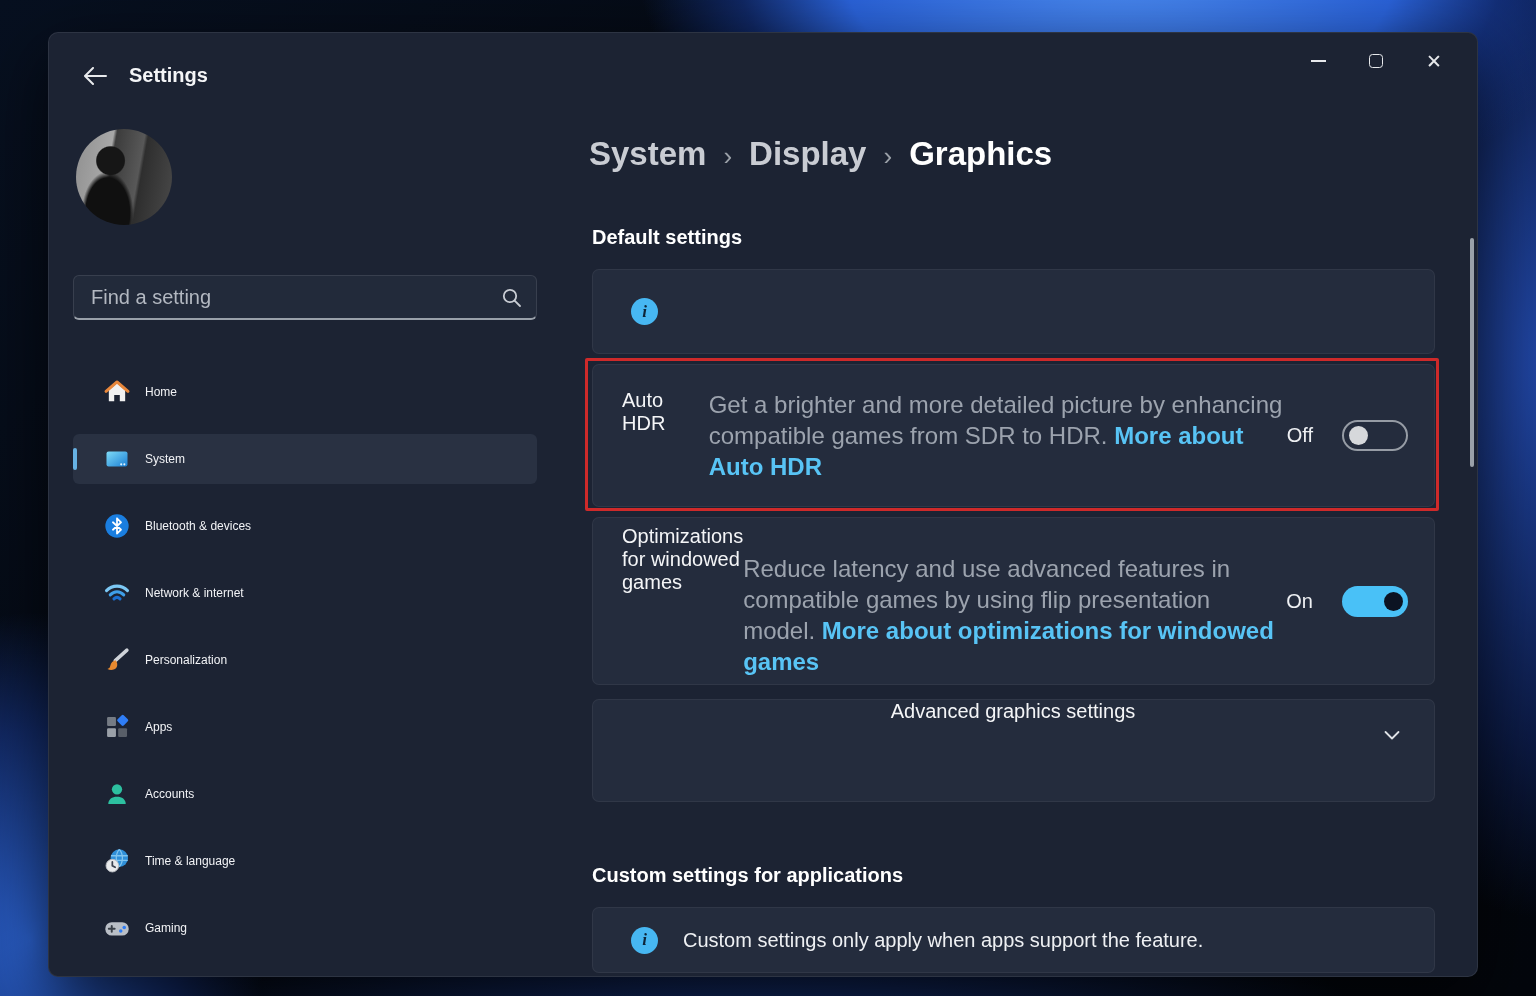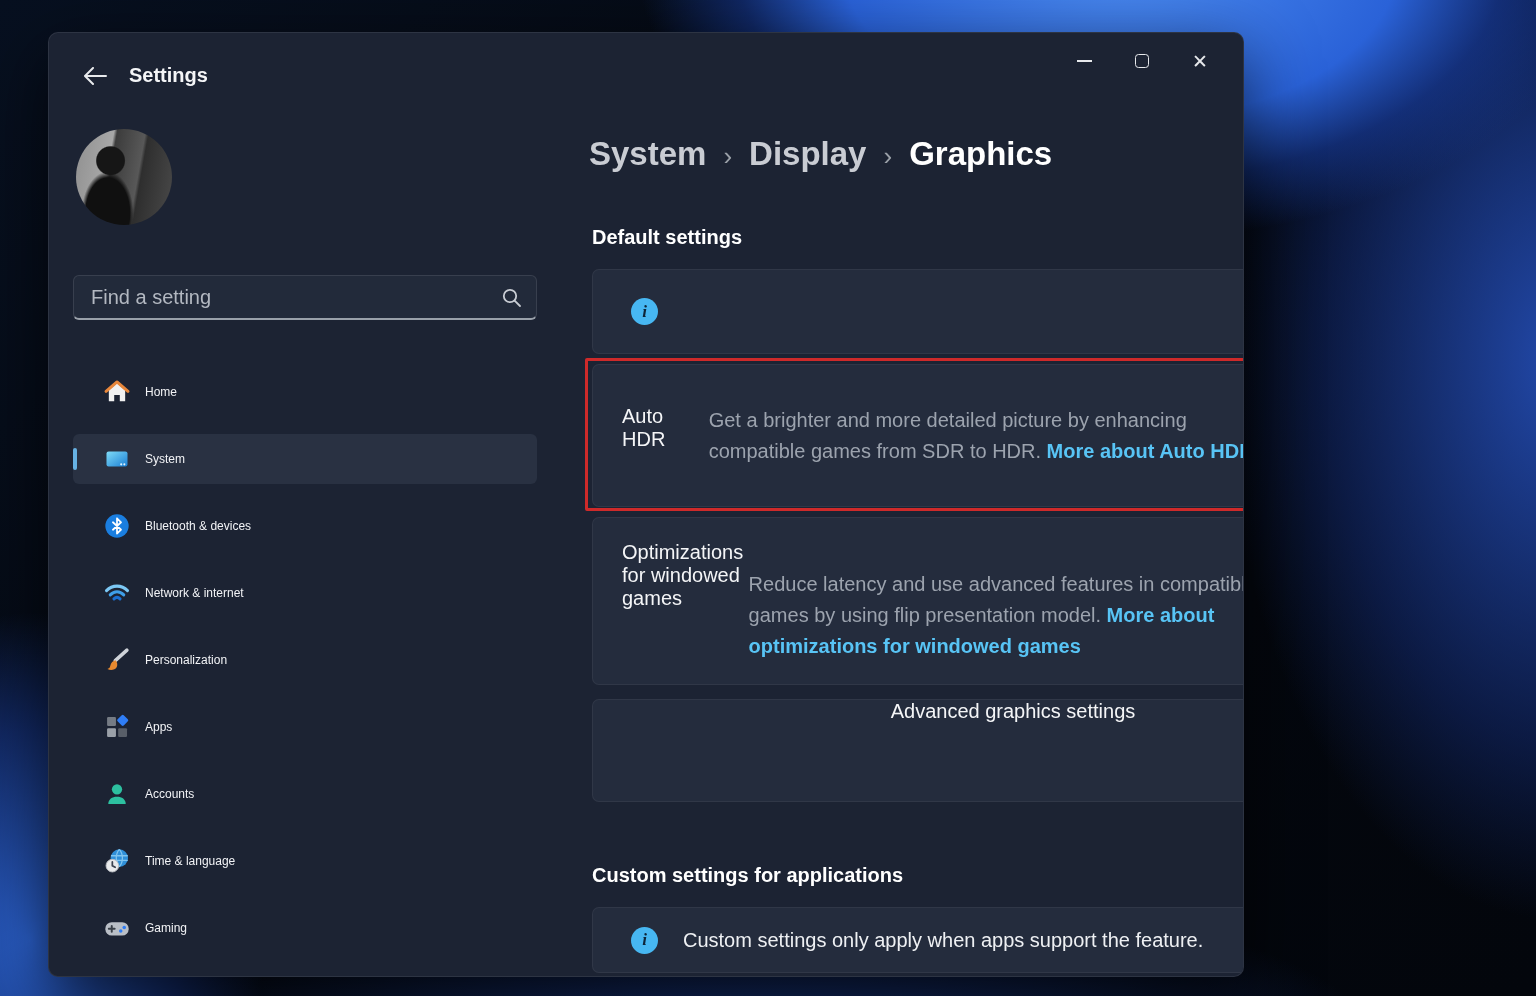--- a/index.html
+++ b/index.html
@@ -11,21 +11,21 @@
       radial-gradient(ellipse 620px 360px at 1120px -40px, #4d8df2 0%, #2a62d8 45%, rgba(23,58,150,0.6) 62%, rgba(10,20,50,0) 78%),
       radial-gradient(ellipse 420px 700px at 1560px 360px, rgba(39,84,197,0.85) 0%, rgba(20,45,120,0.5) 55%, rgba(8,16,40,0) 80%),
       radial-gradient(ellipse 300px 420px at 30px 940px, rgba(47,106,224,0.9) 0%, rgba(28,64,160,0.55) 50%, rgba(8,16,40,0) 78%),
       radial-gradient(ellipse 900px 260px at 760px 1060px, rgba(30,70,170,0.75) 0%, rgba(10,22,60,0) 70%),
       linear-gradient(135deg, #071020 0%, #040810 45%, #03060c 100%);
     position:relative;
   }
 
   
   .window {
-    position:absolute; left:48px; top:32px; width:1196px; height:945px;
+    position:absolute; left:48px; top:32px; width:1430px; height:945px;
     background:#1c2333; border-radius:10px; overflow:hidden;
     border:1px solid rgba(255,255,255,0.08);
     box-shadow:0 24px 70px rgba(0,0,0,0.65);
     color:#f0f1f4;
   }
 
   
   .back-btn { position:absolute; left:24px; top:26px; width:44px; height:34px;
     display:flex; align-items:center; justify-content:center; border-radius:6px; cursor:pointer; }
   .app-title { position:absolute; left:80px; top:31px; font-size:20px; font-weight:600; color:#f4f5f7; }
@@ -91,21 +91,21 @@
     display:flex; align-items:center; justify-content:center;
     color:#0e2539; font-weight:700; font-size:17px; font-family:"Liberation Serif", serif; font-style:italic;
   }
   .banner-text { margin-left:25px; font-size:20px; color:#eef0f3; }
 
   .setting-card { display:flex; align-items:center; padding:0 26px 0 29px; }
   .card-auto-hdr { top:331px; height:143px; }
   .card-optimizations { top:484px; height:168px; }
   .card-text { display:flex; justify-content:center; }
   .card-title { font-size:20px; color:#f4f5f7; margin-bottom:5px; }
-  .card-desc { font-size:20px; color:#9ca3ae; line-height:31px; max-width:600px; }
+  .card-desc { font-size:24px; color:#9ca3ae; line-height:31px; max-width:600px; }
   .inline-link { color:#58c4f5; font-weight:600; cursor:pointer; }
   .toggle-group { margin-left:auto; display:flex; align-items:center; gap:29px; flex:none; }
   .toggle-label { font-size:20px; color:#eef0f3; }
   .toggle { position:relative; width:66px; height:31px; border-radius:17px; cursor:pointer; flex:none; }
   .toggle.off { border:2px solid #969ca5; background:transparent; }
   .toggle.off .thumb { position:absolute; left:5px; top:4px; width:19px; height:19px; border-radius:50%; background:#d6d8db; }
   .toggle.on { background:#49c1f7; }
   .toggle.on .thumb { position:absolute; right:5px; top:6px; width:19px; height:19px; border-radius:50%; background:#0c1322; }
 
   .card-advanced { top:666px; height:103px; display:flex; align-items:center; padding:0 30px 0 29px; cursor:pointer;flex-direction:column; }

